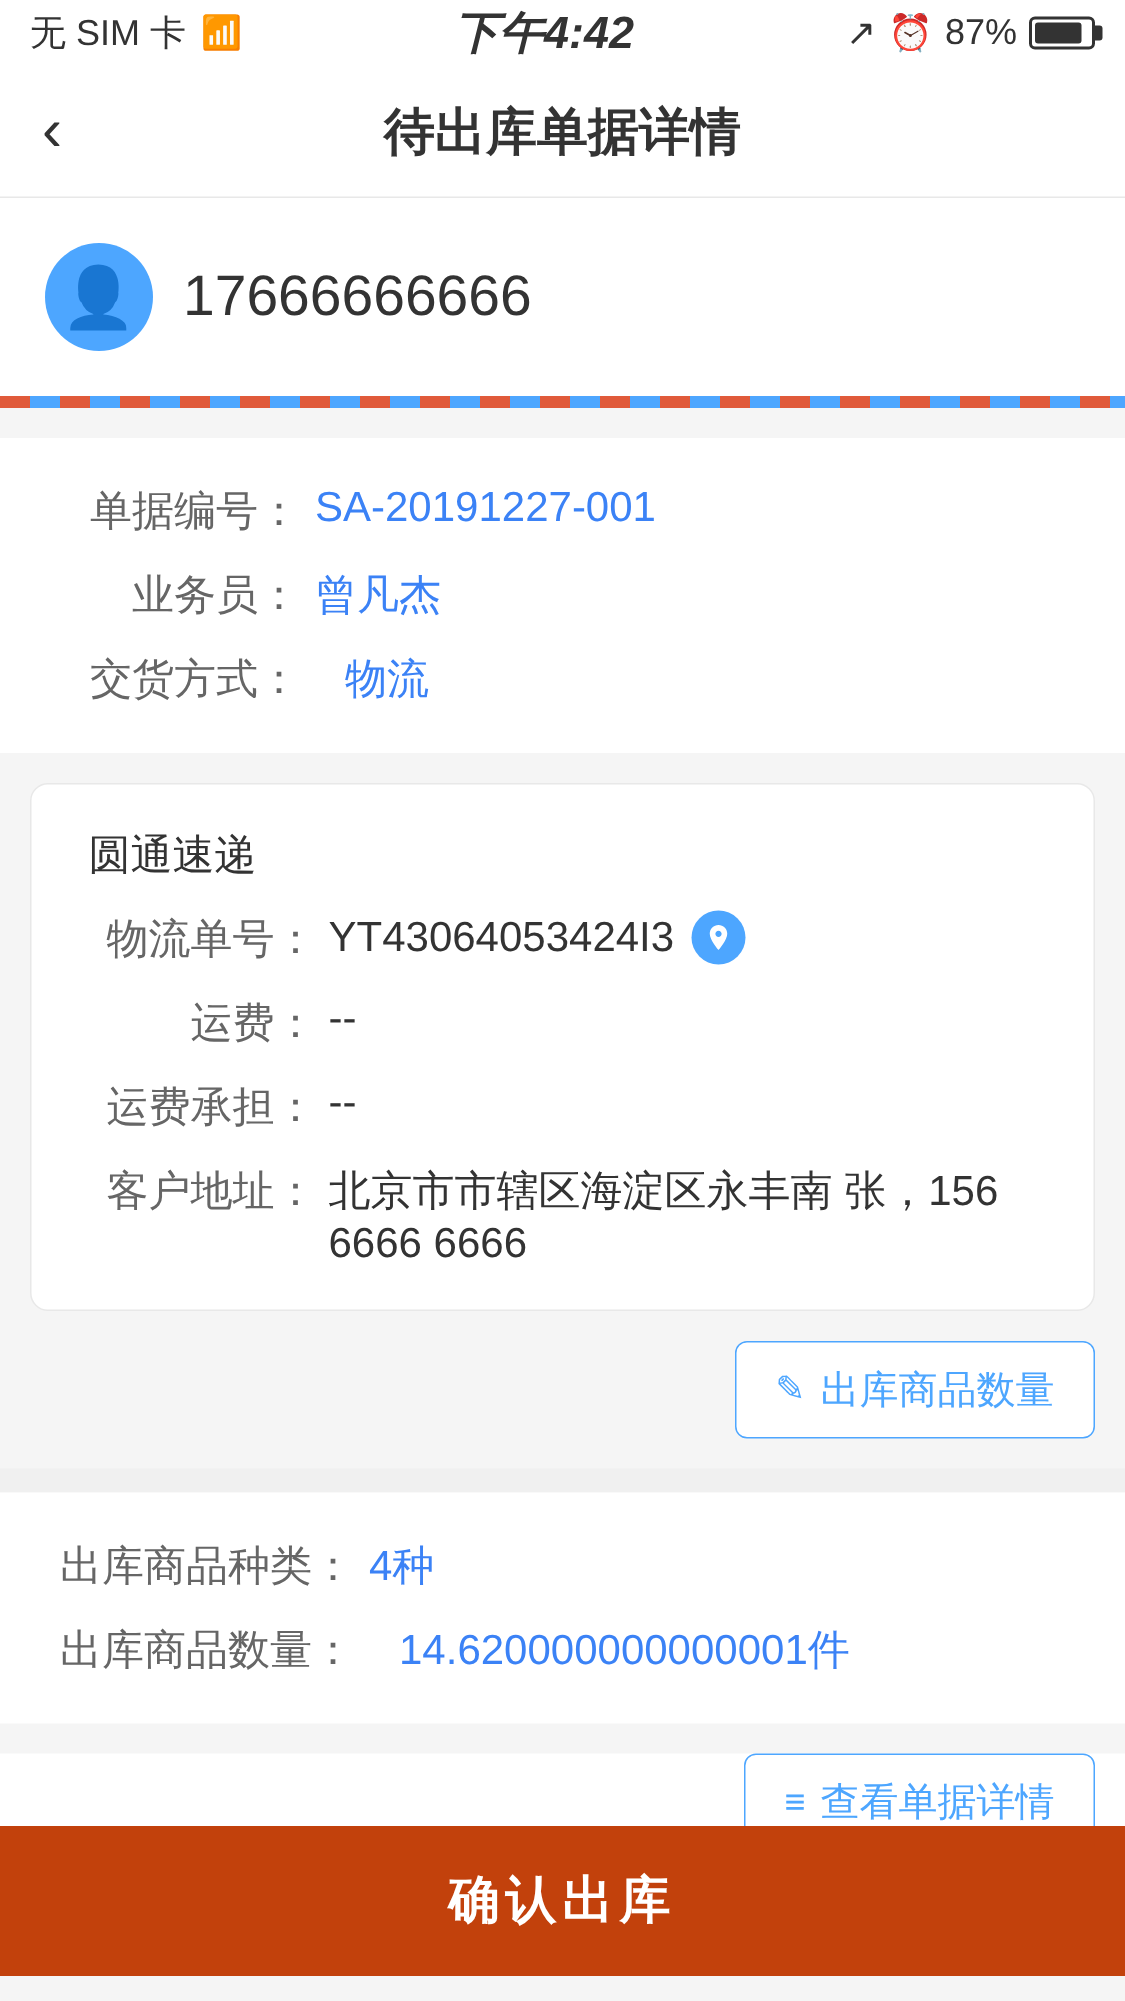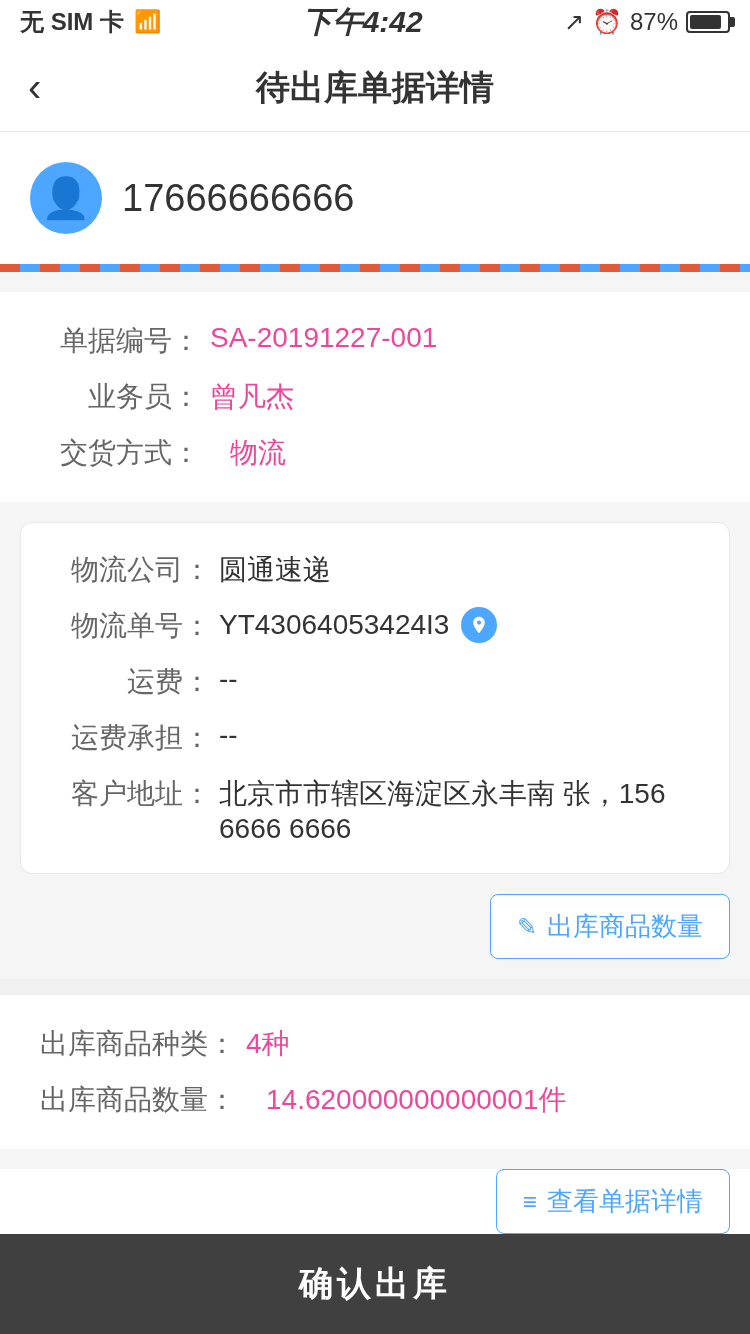--- a/index.html
+++ b/index.html
@@ -23,21 +23,20 @@
       justify-content: space-between;
       padding: 0 20px;
       font-size: 26px;
       font-weight: 500;
     }
     .status-left {
       display: flex;
       align-items: center;
       gap: 10px;
       font-size: 24px;
-      font-weight: bold;
     }
     .wifi-icon { font-size: 22px; }
     .status-center {
       font-size: 30px;
       font-weight: 600;
       font-style: italic;
     }
     .status-right {
       display: flex;
       align-items: center;
@@ -160,21 +159,21 @@
       margin-bottom: 0;
       gap: 20px;
     }
     .info-label {
       color: #666;
       min-width: 160px;
       text-align: right;
       flex-shrink: 0;
     }
     .info-value {
-      color: #ec4899;
+      color: #3b82f6;
       flex: 1;
       margin-left: 10px;
     }
 
     
     .logistics-card {
       background: #fff;
       margin: 0 20px 20px 20px;
       border-radius: 12px;
       border: 1px solid #e8e8e8;
@@ -281,25 +280,25 @@
 
     
     .spacer {
       height: 200px;
       background: #f5f5f5;
     }
 
     
     .confirm-bar {
       position: fixed;
-      bottom: 0;
+      bottom: 17px;
       left: 0;
       width: 750px;
       height: 100px;
-      background: #404040;
+      background: #c2410c;
       display: flex;
       align-items: center;
       justify-content: center;
       cursor: pointer;
     }
     .confirm-text {
       font-size: 34px;
       font-weight: 600;
       color: #fff;
       letter-spacing: 4px;
@@ -350,21 +349,20 @@
       <span class="info-value">曾凡杰</span>
     </div>
     <div class="info-row">
       <span class="info-label">交货方式：</span>
       <span class="info-value">物流</span>
     </div>
   </div>
 
   <div class="logistics-card">
     <div class="logistics-row">
-      <span class="logistics-label">物流公司：</span>
       <span class="logistics-value">圆通速递</span>
     </div>
     <div class="logistics-row">
       <span class="logistics-label">物流单号：</span>
       <span class="logistics-value">
         <span>YT43064053424I3</span>
         <span class="location-icon">
           <svg viewBox="0 0 24 24">
             <path d="M12 2C8.13 2 5 5.13 5 9c0 5.25 7 13 7 13s7-7.75 7-13c0-3.87-3.13-7-7-7zm0 9.5c-1.38 0-2.5-1.12-2.5-2.5S10.62 6.5 12 6.5s2.5 1.12 2.5 2.5S13.38 11.5 12 11.5z"></path>
           </svg>

